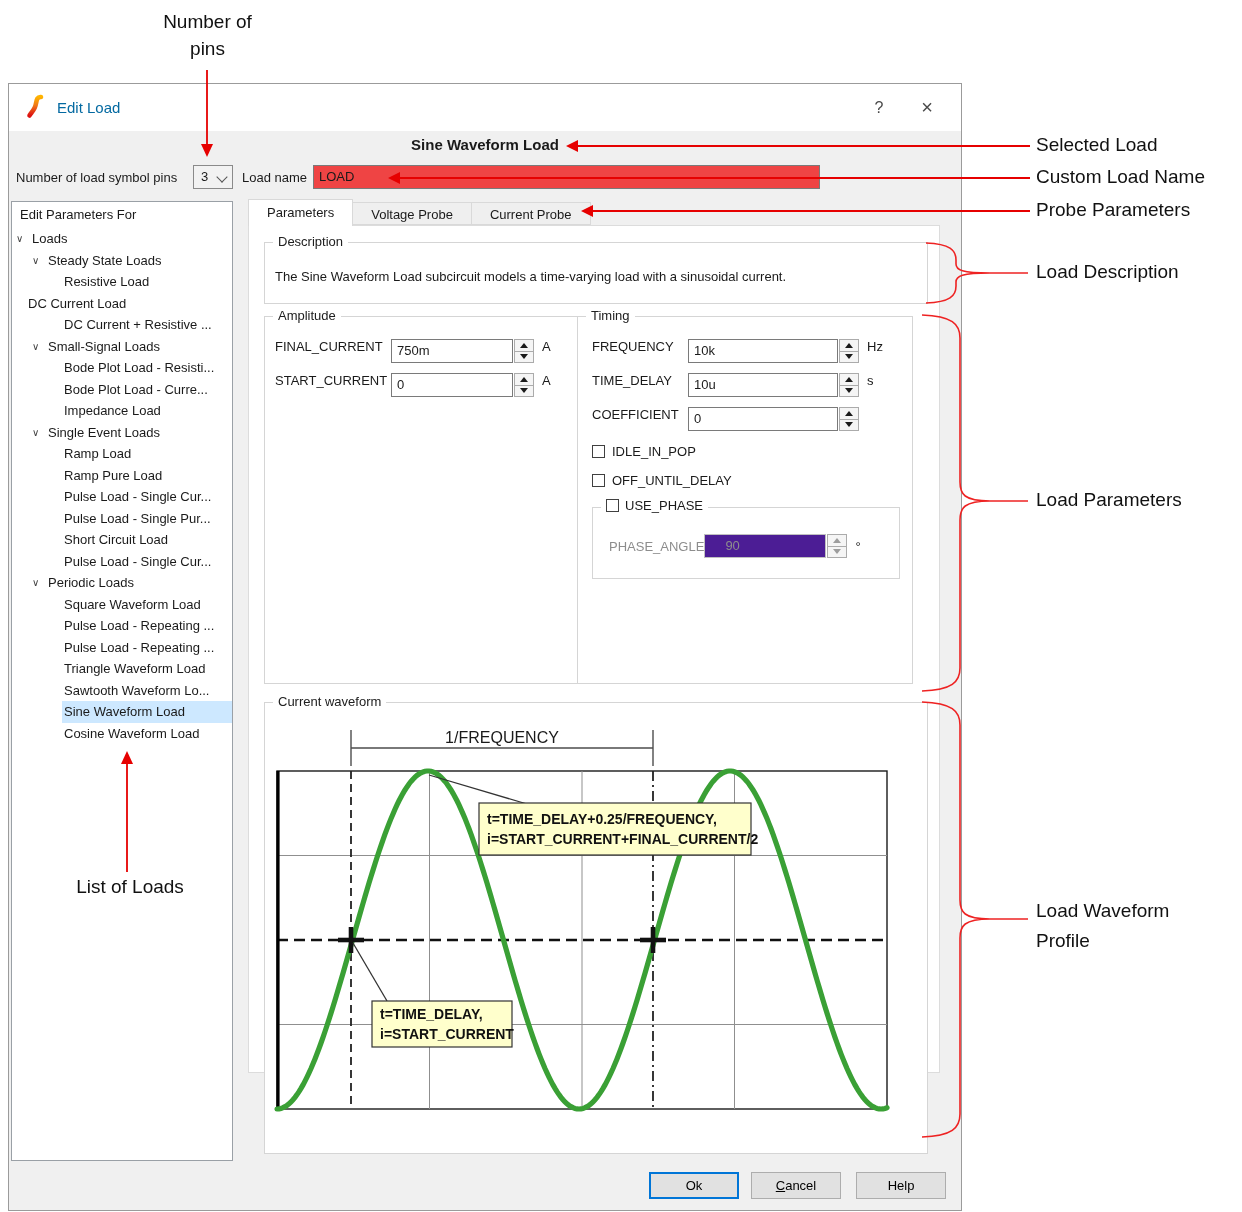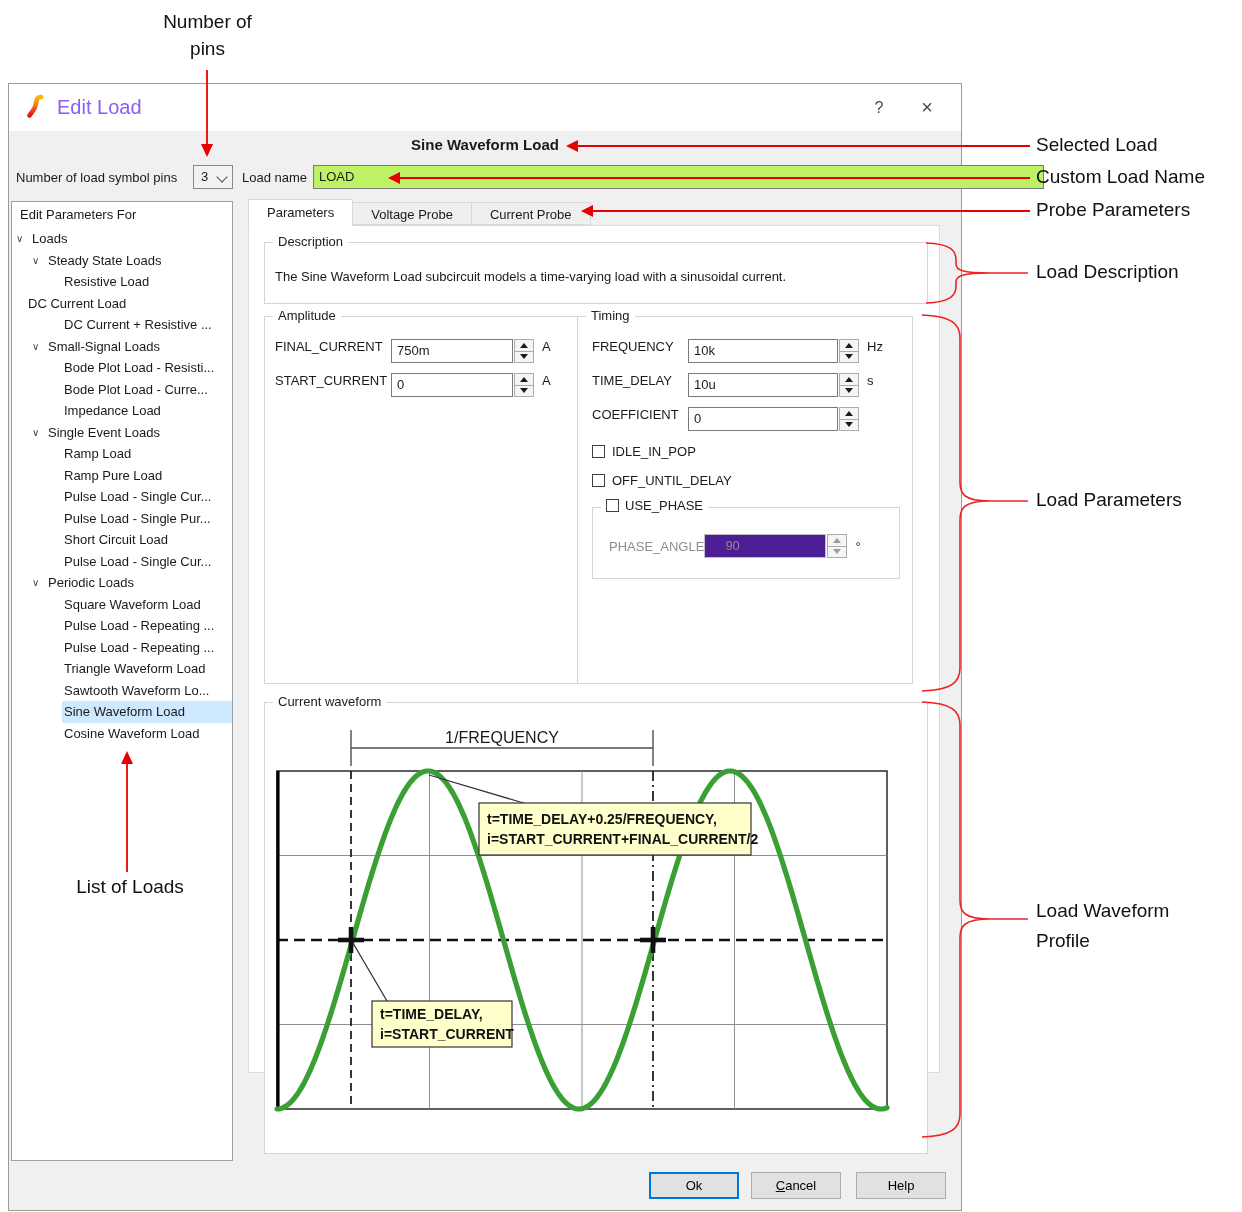--- a/index.html
+++ b/index.html
@@ -10,37 +10,37 @@
   
   .overlay{position:absolute;left:0;top:0;width:1242px;height:1212px;pointer-events:none;z-index:60;}
   .ann{position:absolute;font-size:19px;color:#111;z-index:61;white-space:nowrap;}
   .ann.center{text-align:center;}
 
   
   .dialog{position:absolute;left:8px;top:83px;width:954px;height:1128px;
           background:#f0f0f0;border:1px solid #9b9b9b;box-sizing:border-box;z-index:10;}
   .titlebar{position:absolute;left:0;top:0;width:100%;height:47px;background:#ffffff;}
   .title-icon{position:absolute;left:16px;top:10px;width:22px;height:27px;}
-  .title-text{position:absolute;left:48px;top:0;line-height:47px;font-size:20px;color:#8b5cf6;}
+  .title-text{position:absolute;left:48px;top:0;line-height:47px;font-size:15px;color:#0369a1;}
   .tb-btn{position:absolute;top:0;width:40px;height:47px;text-align:center;line-height:47px;
           font-size:16px;color:#4a4a4a;cursor:default;}
   .tb-help{right:62px;}
   .tb-close{right:14px;font-size:20px;}
 
   .hdr-title{position:absolute;left:0;top:52px;width:100%;text-align:center;
              font-weight:bold;font-size:15px;}
 
   .pins-row{position:absolute;left:0;top:80px;width:100%;height:27px;font-size:13px;}
   .pins-label{position:absolute;left:7px;top:0;line-height:27px;}
   .combo{position:absolute;left:184px;top:1px;width:40px;height:24px;background:#f2f2f2;
          border:1px solid #8a8a8a;box-sizing:border-box;line-height:22px;padding-left:7px;}
   .combo .chev{position:absolute;right:6px;top:7px;width:7px;height:7px;border-right:1.6px solid #555;
          border-bottom:1.6px solid #555;transform:rotate(45deg);}
   .loadname-label{position:absolute;left:233px;top:0;line-height:27px;}
-  .loadname-input{position:absolute;left:304px;top:1px;width:731px;height:24px;background:#bef264;
+  .loadname-input{position:absolute;left:304px;top:1px;width:507px;height:24px;background:#ef4444;
          border:1px solid #7a7a7a;box-sizing:border-box;line-height:22px;padding-left:5px;font-size:13px;}
 
   
   .tree-panel{position:absolute;left:2px;top:117px;width:222px;height:960px;background:#fff;
               border:1px solid #9aa0a6;box-sizing:border-box;overflow:hidden;}
   .tree-header{position:absolute;left:8px;top:5px;font-size:13px;}
   .tree-rows{position:absolute;left:0;top:26px;width:100%;}
   .tree-row{height:21.5px;line-height:21.5px;font-size:13px;display:flex;align-items:center;cursor:default;}
   .tree-arrow{display:inline-block;width:14px;font-size:10px;color:#444;flex:0 0 14px;}
   .tree-label-wrap{flex:1 1 auto;height:21.5px;line-height:21.5px;padding-left:2px;}

